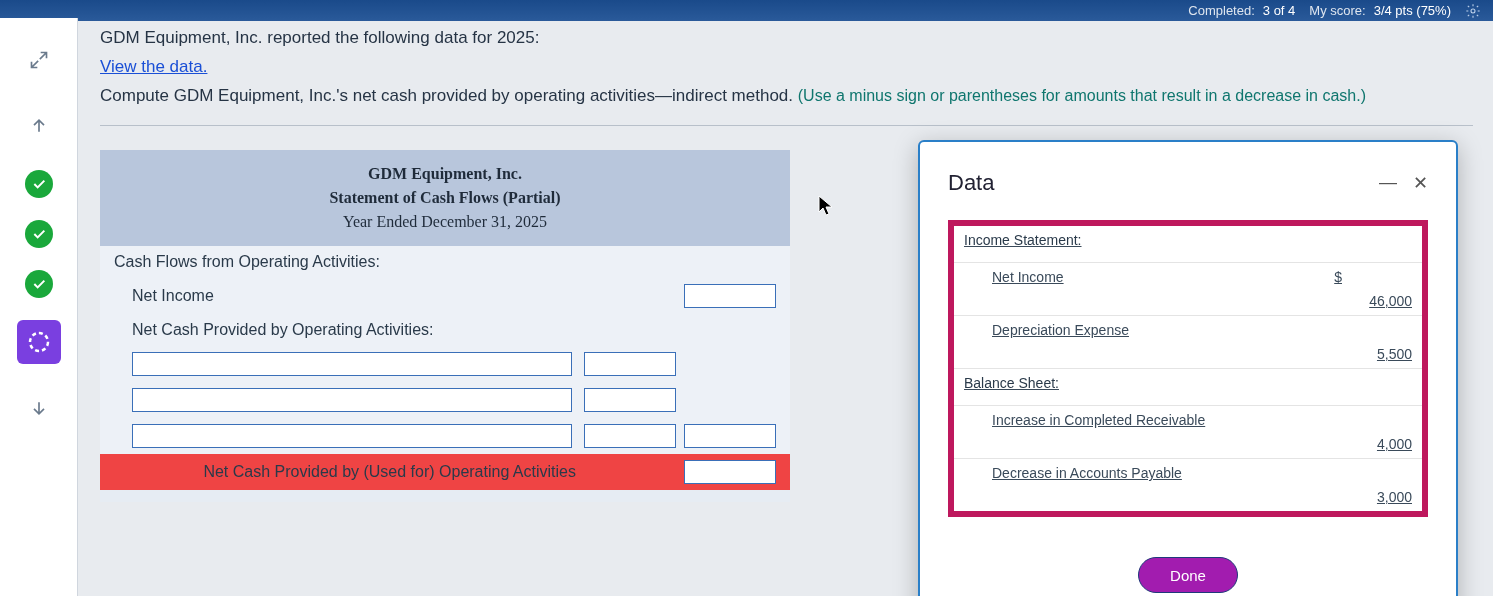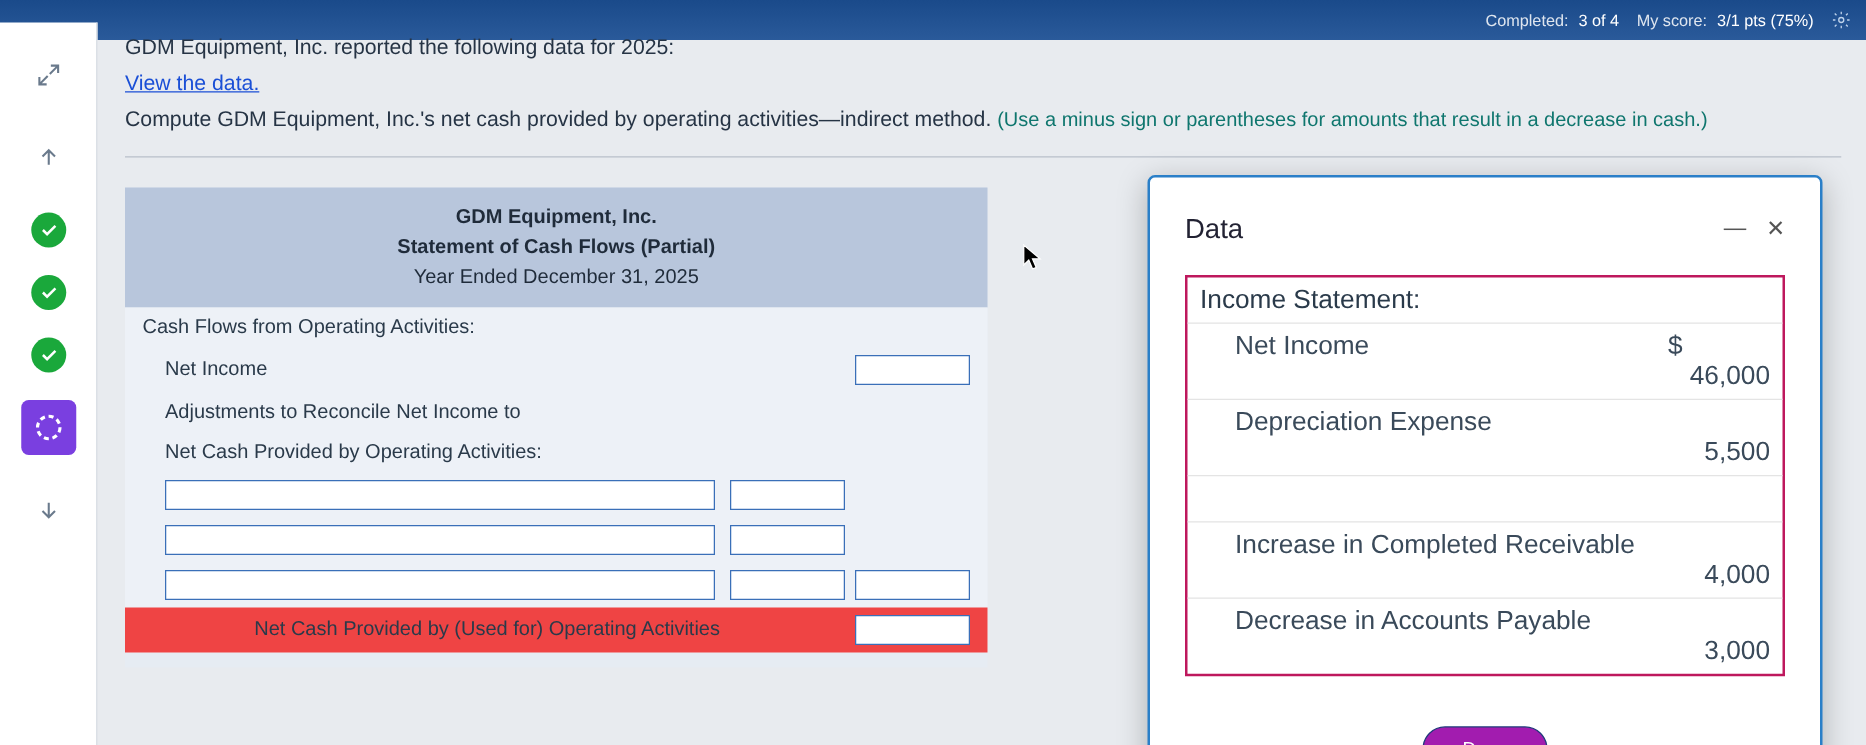--- a/index.html
+++ b/index.html
@@ -8,21 +8,21 @@
   background: #e8ebef;
   width: 1493px;
   height: 596px;
   overflow: hidden;
   position: relative;
   color: #2a3a4a;
 }
 .topbar {
   position: absolute;
   top: 0; left: 0; right: 0;
-  height: 32px;
+  height: 21px;
   background: linear-gradient(#1a4a8a, #2a5a9a);
   color: #fff;
   font-size: 13px;
   display: flex;
   justify-content: flex-end;
   align-items: center;
   padding-right: 12px;
 }
 .topbar .seg { margin-left: 8px; }
 .topbar .dim { opacity: .85; }
@@ -69,20 +69,21 @@
   width: 690px;
   background:#e6ecf3;
   padding-bottom:12px;
 }
 .ws-head {
   background:#b8c6dc;
   padding:12px 0;
   text-align:center;
   font-size:16px;
   color:#1f2b3a;
+  font-family:Liberation Serif, serif;
 }
 .ws-head .line { padding:3px 0;}
 .ws-head .bold { font-weight:600;}
 .ws-body { background:#edf1f7; font-size:16px;}
 .ws-row { display:flex; align-items:center; padding:6px 14px; min-height:32px;}
 .ws-row .label { flex:1;}
 .ws-row .col2, .ws-row .col3 { width:100px; text-align:right; padding-left:8px;}
 .indent1 { padding-left:18px;}
 .indent0 { padding-left:0;}
 .input-cell {
@@ -103,23 +104,24 @@
   border:2px solid #2a7fc8;
   border-radius:6px;
   box-shadow: 0 6px 24px rgba(0,0,0,.25);
   padding: 28px 28px 20px;
 }
 .data-popup .title-row { display:flex; align-items:center; justify-content:space-between; margin-bottom:24px;}
 .data-popup .title { font-size:22px; color:#223;}
 .win-ctrls { display:flex; gap:16px; color:#555; font-size:18px;}
 .win-ctrls span { cursor:default;}
 .data-table {
-  border:2px solid #be185d;
-  font-size:21px;
+  border:6px solid #be185d;
+  font-size:14px;
   color:#3a4a5a;
+  text-decoration:underline;
 }
 .dt-row { display:flex; padding:6px 10px; border-bottom:1px solid #e4e4e4;}
 .dt-row:last-child{border-bottom:none;}
 .dt-row .k { flex:1;}
 .dt-row .sym { width:20px; text-align:right;}
 .dt-row .v { width:70px; text-align:right;margin-top:24px;}
 .dt-head { font-weight:400; color:#2a3a4a;}
 .dt-sub { padding-left:28px;}
 .popup-btns { display:flex; justify-content:center; gap:18px; margin-top:40px;}
 .btn {
@@ -130,21 +132,21 @@
 .btn-outline { border:1.5px solid #7a8aa0; background:#fff; color:#2a3a4a;}
 .btn-primary { background:#a21caf; color:#fff; border:1.5px solid #1f3a7a;}
 </style>
 </head>
 <body>
 
 <div class="topbar">
   <span class="seg dim">Completed:</span>
   <span class="seg">3 of 4</span>
   <span class="seg dim" style="margin-left:14px">My score:</span>
-  <span class="seg">3/1 pts (75%)</span>
+  <span class="seg">3/4 pts (75%)</span>
   <span class="gear-icon">
     <svg viewBox="0 0 24 24">
         <circle cx="12" cy="12" r="3"></circle>
         <path d="M12 2v3M12 19v3M4.2 4.2l2.1 2.1M17.7 17.7l2.1 2.1M2 12h3M19 12h3M4.2 19.8l2.1-2.1M17.7 6.3l2.1-2.1"></path>
       </svg>
   </span>
 </div>
 
 <div class="sidebar">
   <div class="side-btn expand-icon">
@@ -204,25 +206,20 @@
           <div class="col2"></div>
           <div class="col3"></div>
         </div>
       <div class="ws-row">
         <div class="label indent1">Net Income</div>
         <div class="col2"></div>
         <div class="col3">
             <div class="input-cell input-amt"></div>
           </div>
       </div>
-      <div class="ws-row">
-          <div class="label indent1">Adjustments to Reconcile Net Income to</div>
-          <div class="col2"></div>
-          <div class="col3"></div>
-        </div>
       <div class="ws-row">
           <div class="label indent1">Net Cash Provided by Operating Activities:</div>
           <div class="col2"></div>
           <div class="col3"></div>
         </div>
       <div class="ws-row">
         <div class="label indent1">
             <div class="input-cell input-wide"></div>
           </div>
         <div class="col2">
@@ -285,20 +282,21 @@
         <div class="k dt-sub">Net Income</div>
         <div class="sym">$</div>
         <div class="v">46,000</div>
       </div>
     <div class="dt-row">
         <div class="k dt-sub">Depreciation Expense</div>
         <div class="sym"></div>
         <div class="v">5,500</div>
       </div>
     <div class="dt-row dt-head">
+        <div class="k">Balance Sheet:</div>
         <div class="sym"></div>
         <div class="v"></div>
       </div>
     <div class="dt-row">
         <div class="k dt-sub">Increase in Completed Receivable</div>
         <div class="sym"></div>
         <div class="v">4,000</div>
       </div>
     <div class="dt-row">
         <div class="k dt-sub">Decrease in Accounts Payable</div>

